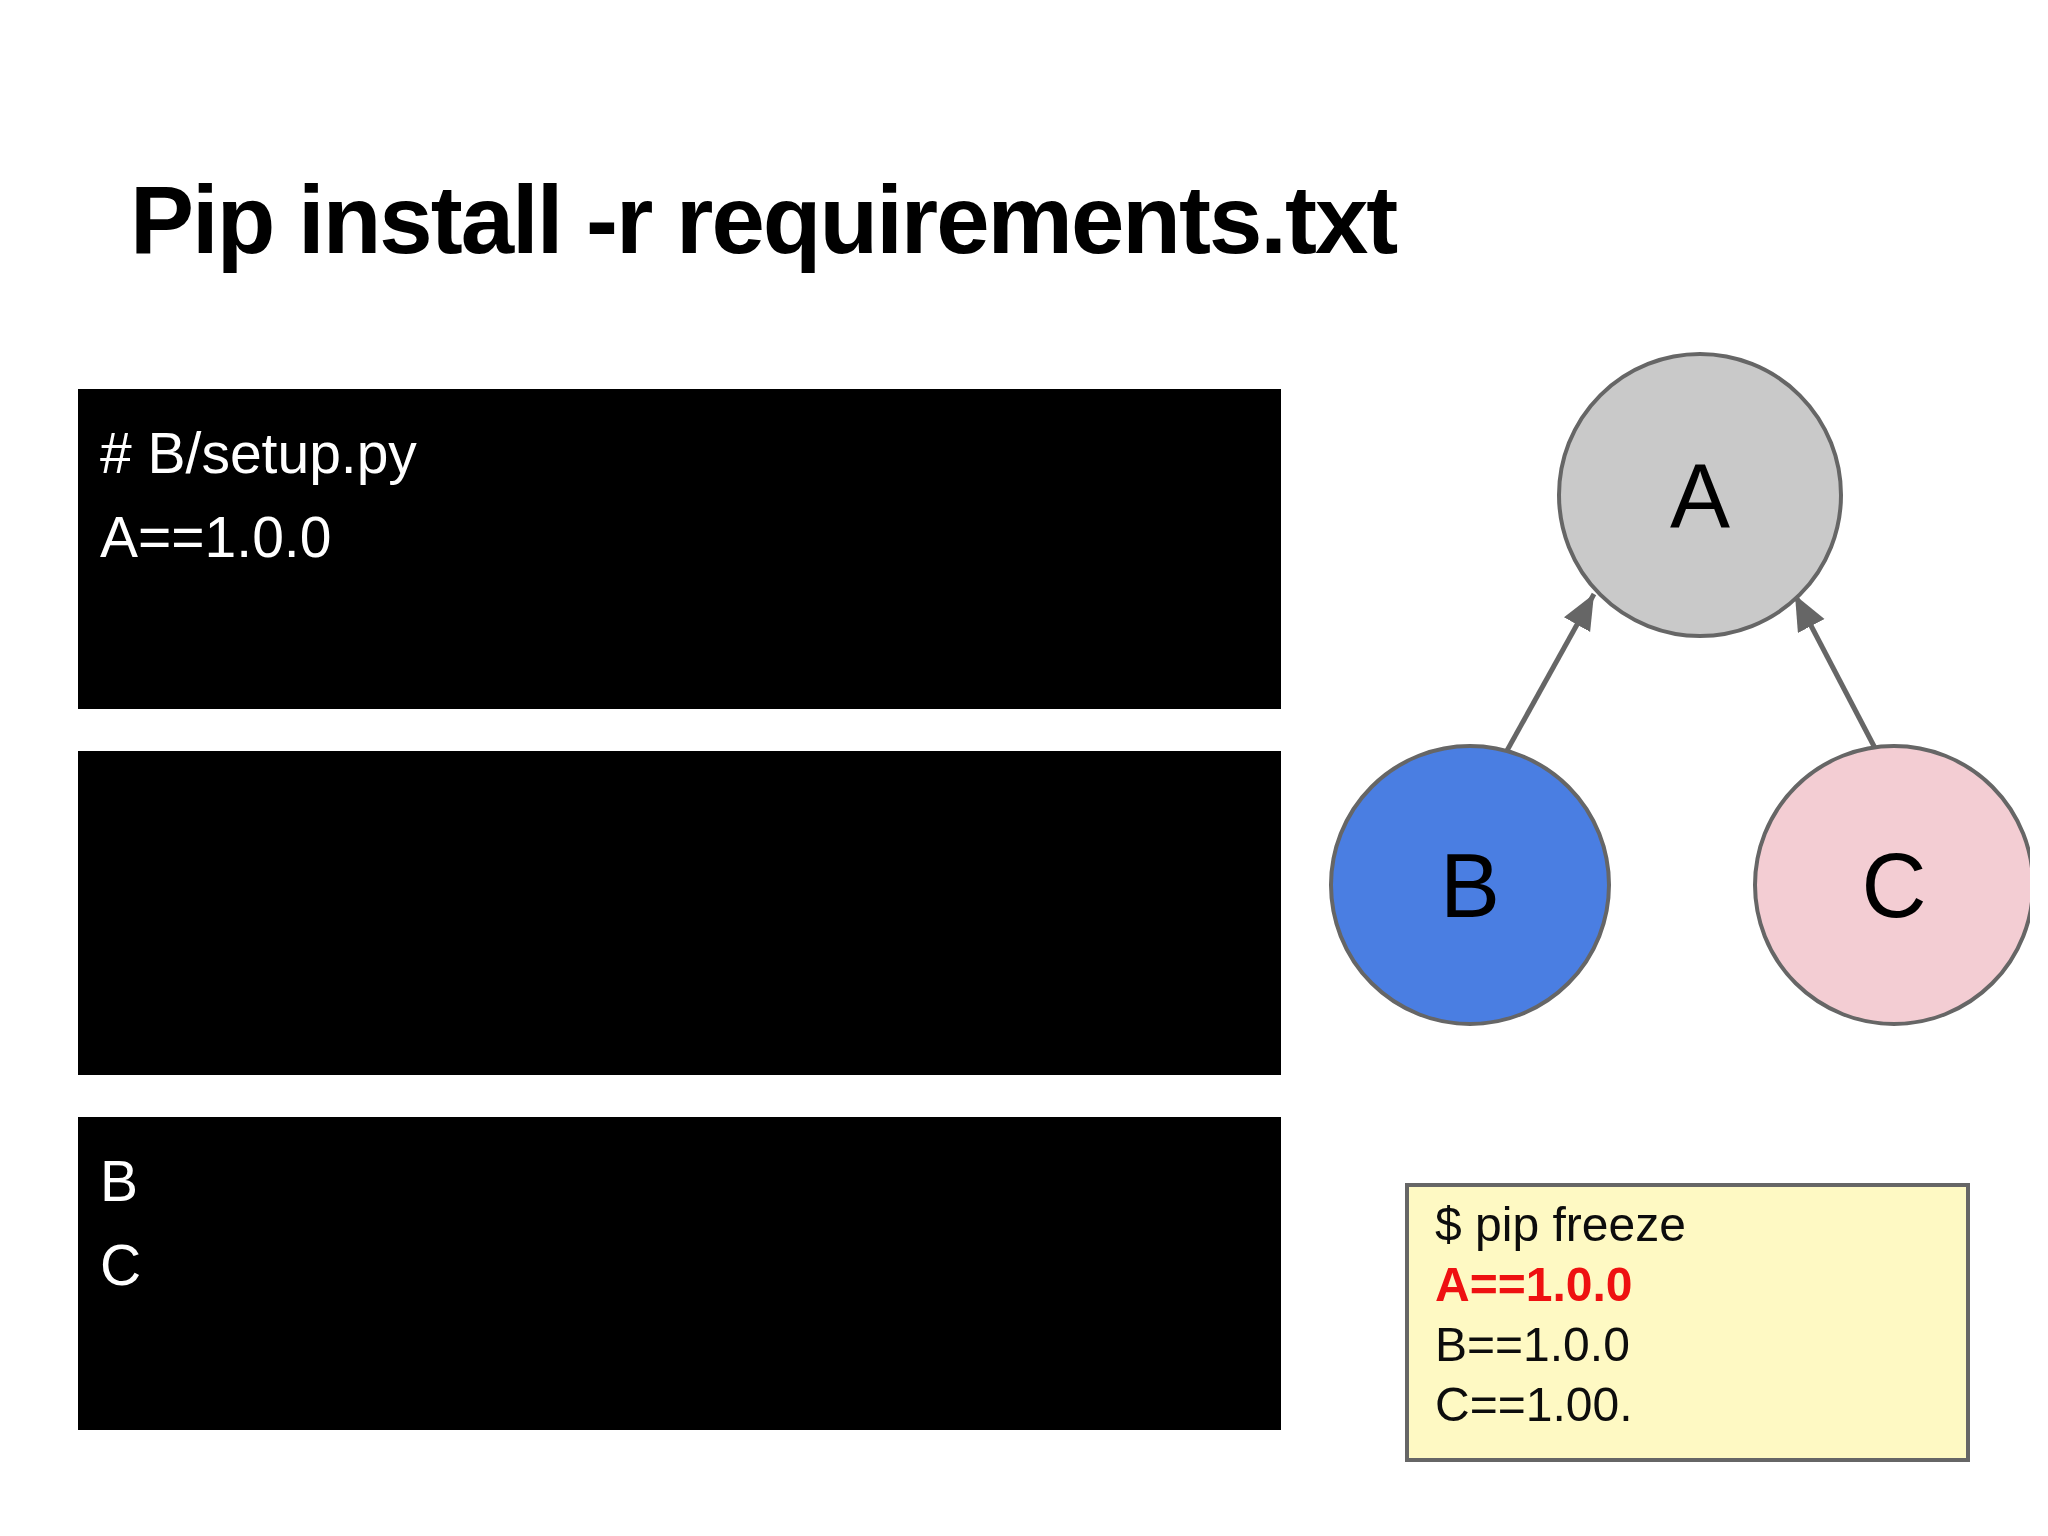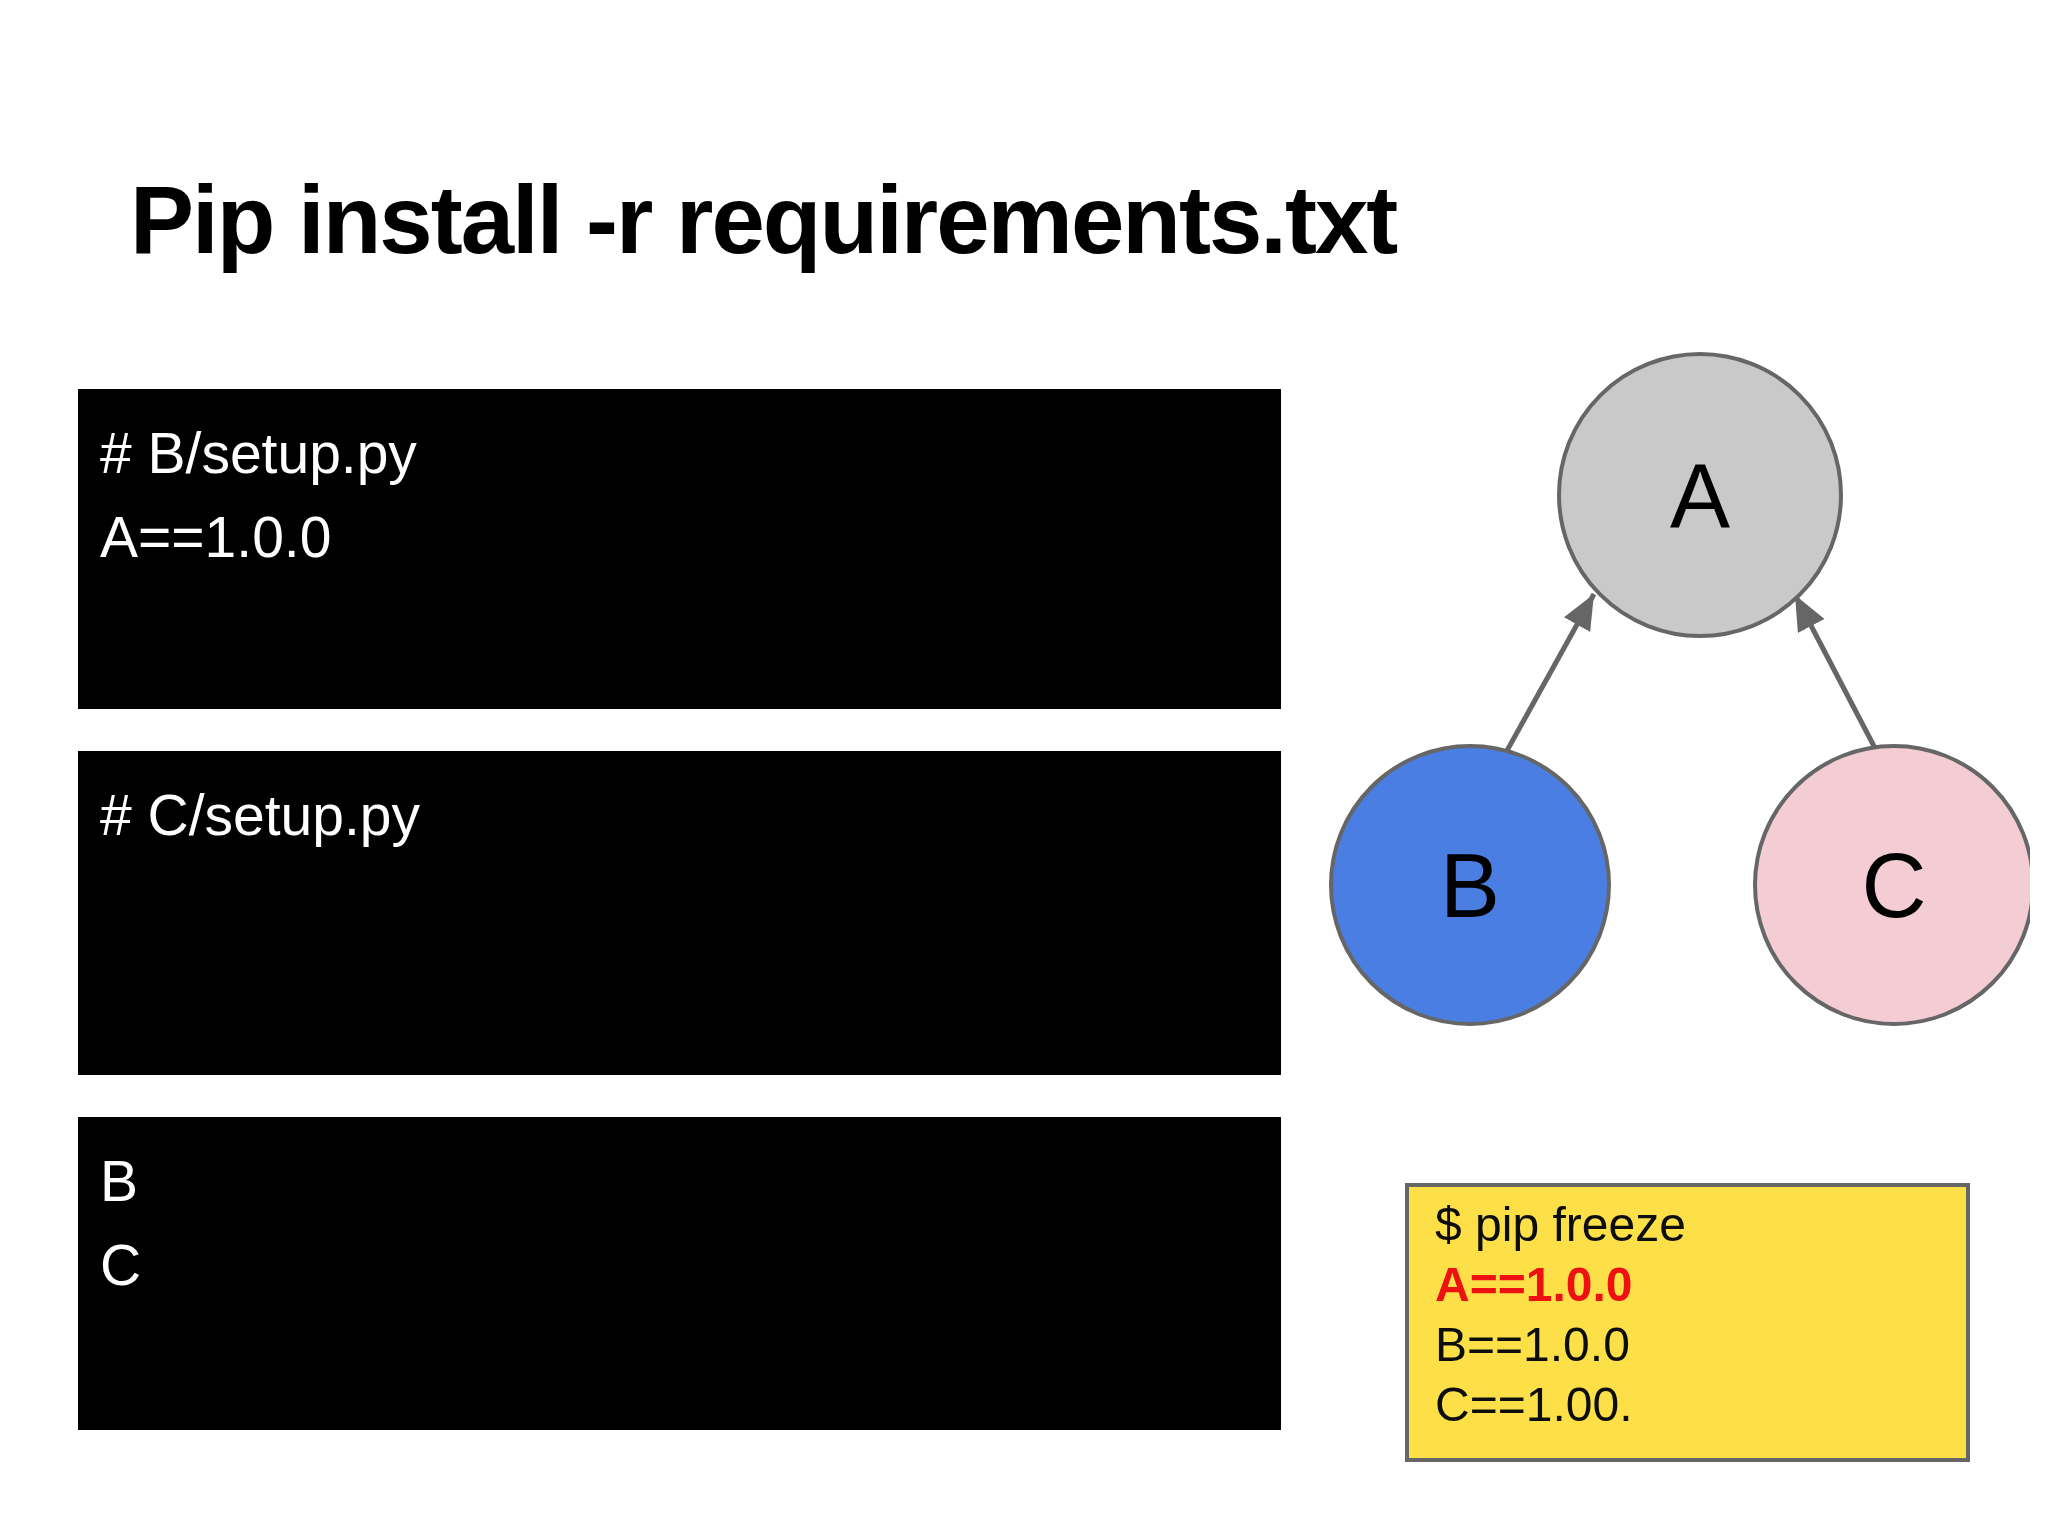--- a/index.html
+++ b/index.html
@@ -57,41 +57,40 @@
     fill: #000000;
   }
 
   .terminal {
     position: absolute;
     left: 1405px;
     top: 1183px;
     width: 565px;
     height: 279px;
     box-sizing: border-box;
-    background: #fde047;
+    background: #fef9c3;
     border: 4px solid #666666;
     padding: 8px 10px 0 26px;
     font-size: 48px;
     line-height: 60px;
     color: #0d0d0d;
   }
   .terminal-line { white-space: pre; }
 </style>
 </head>
 <body>
 
 <div class="slide-title">Pip install -r requirements.txt</div>
 
 <div class="code-box box-1">
   <div class="code-line"># B/setup.py</div>
   <div class="code-line">A==1.0.0</div>
 </div>
 
 <div class="code-box box-2">
-  <div class="code-line"># C/setup.py</div>
 </div>
 
 <div class="code-box box-3">
   <div class="code-line">B</div>
   <div class="code-line">C</div>
 </div>
 
 <svg class="graph-svg" viewBox="0 0 730 740">
   <defs>
     <marker id="arrowhead" markerWidth="10" markerHeight="10" refX="7" refY="3" orient="auto" markerUnits="strokeWidth">

